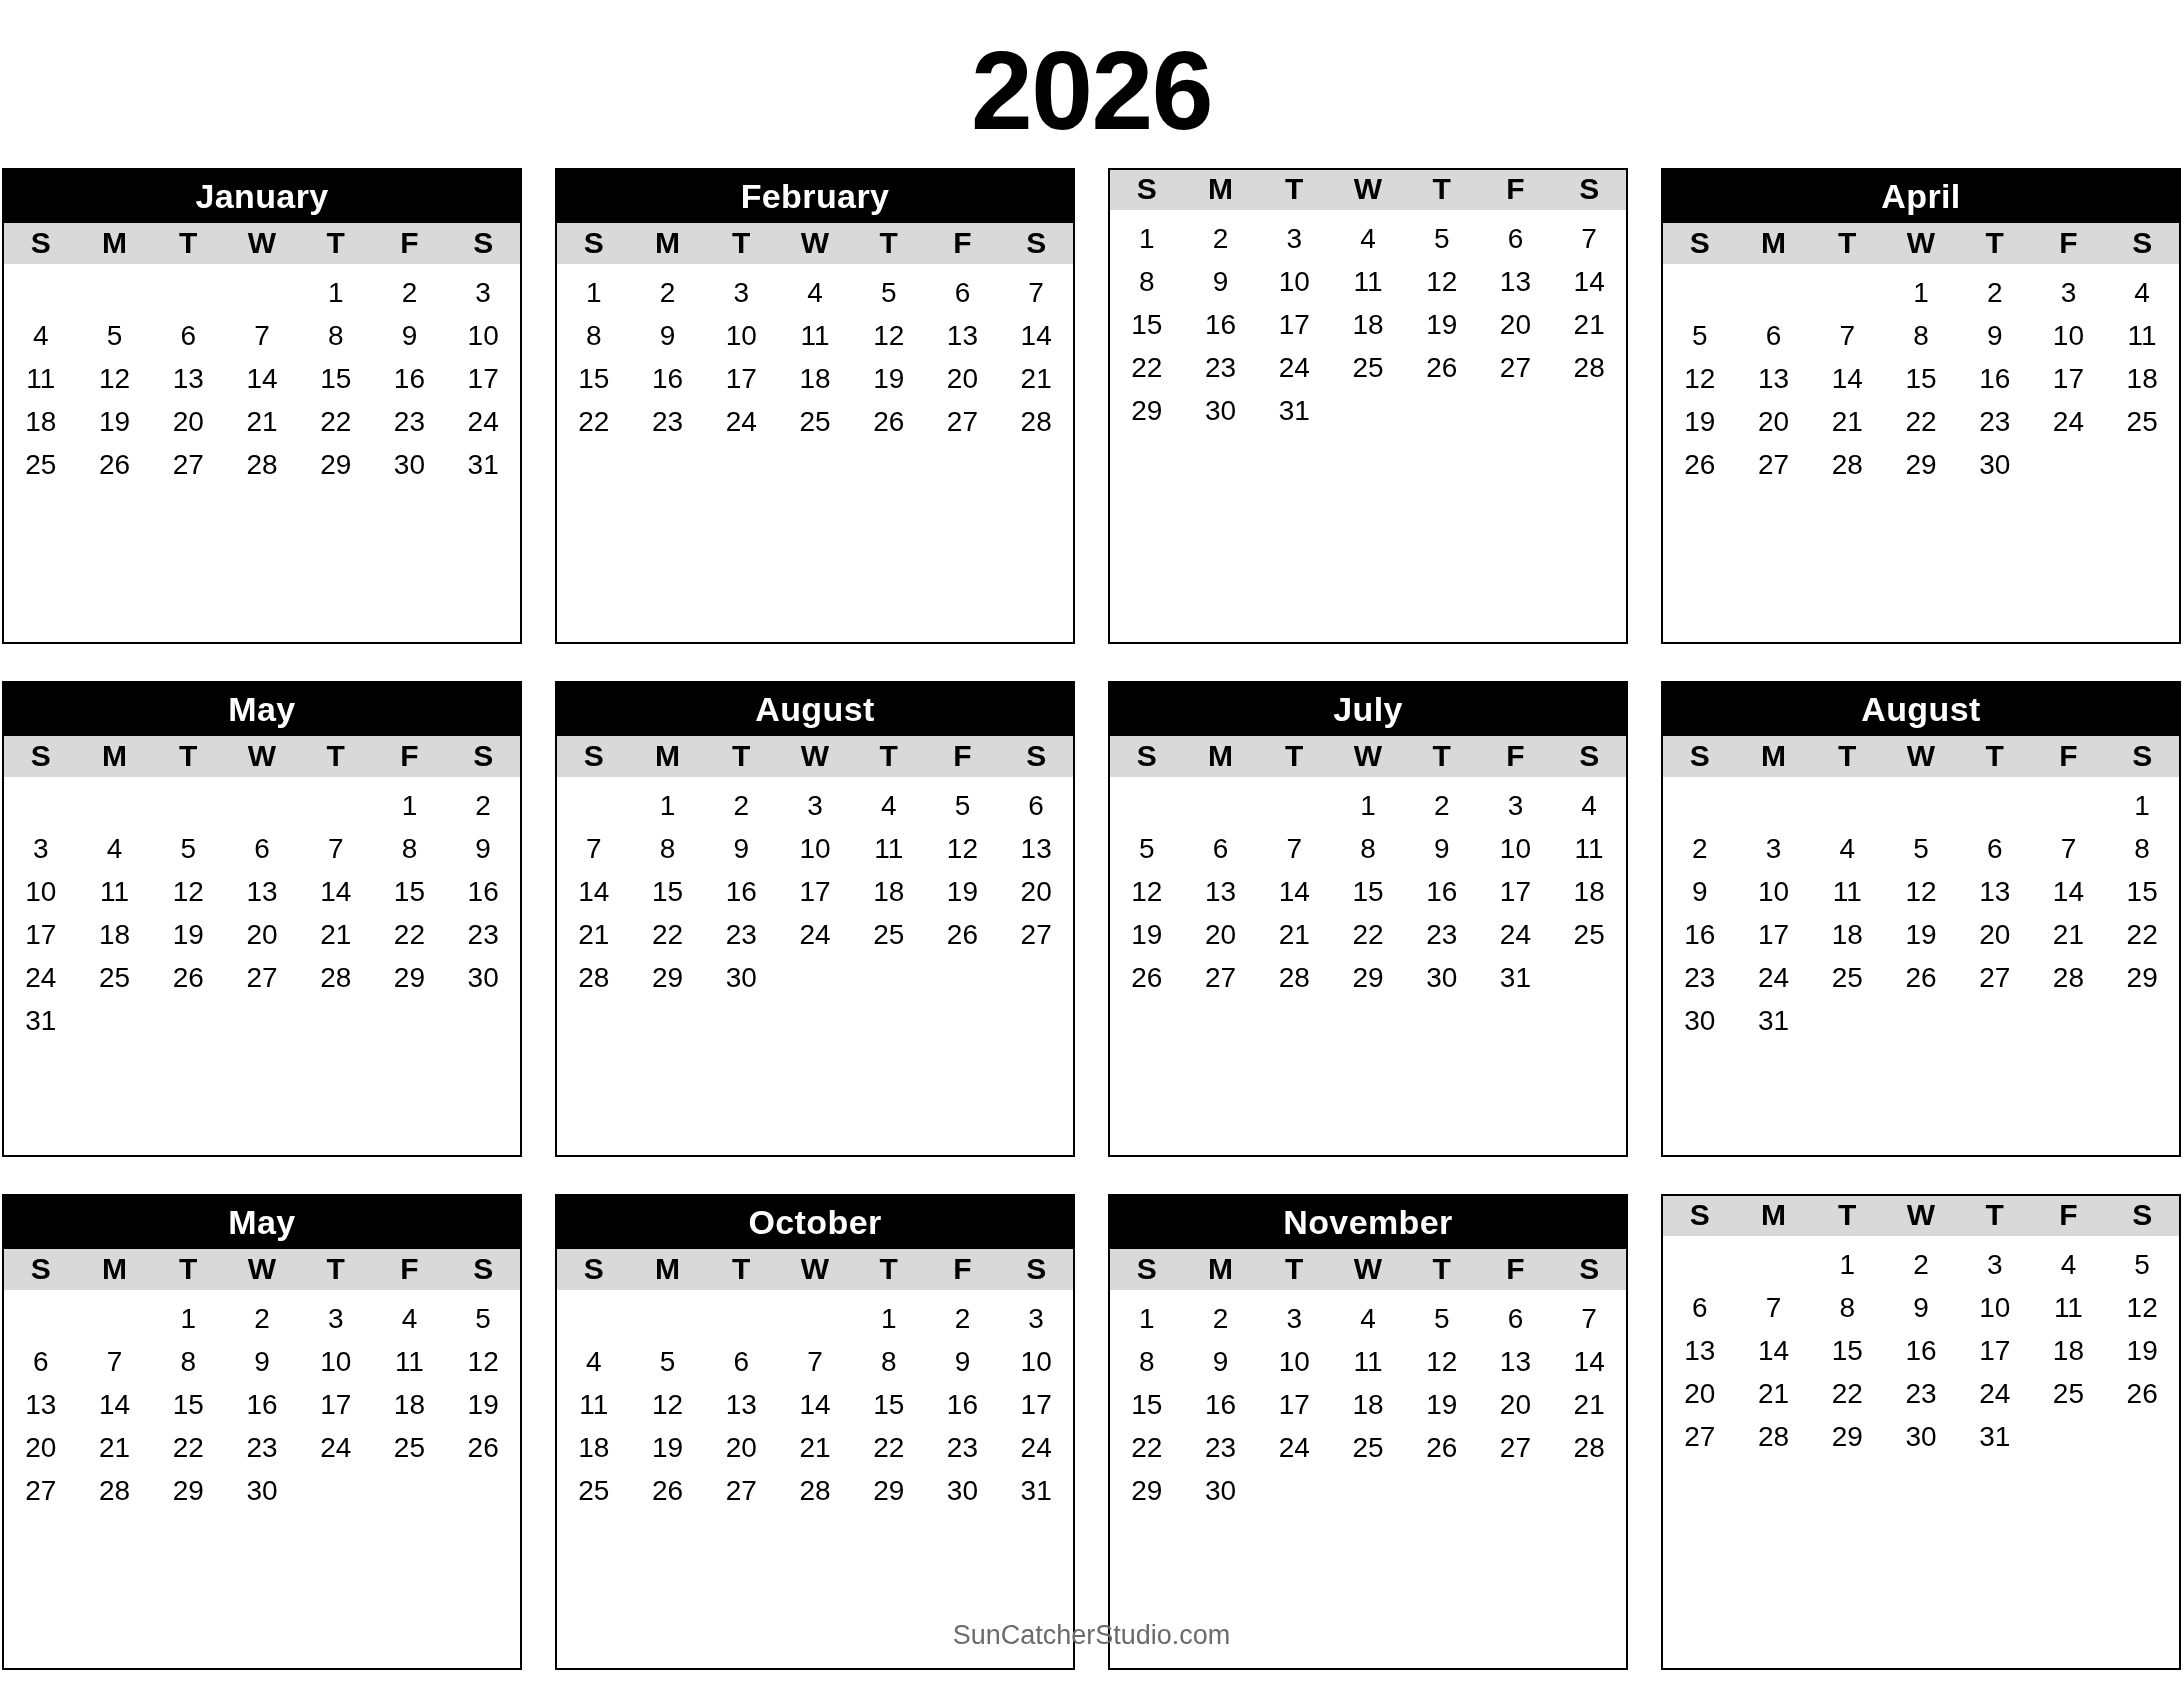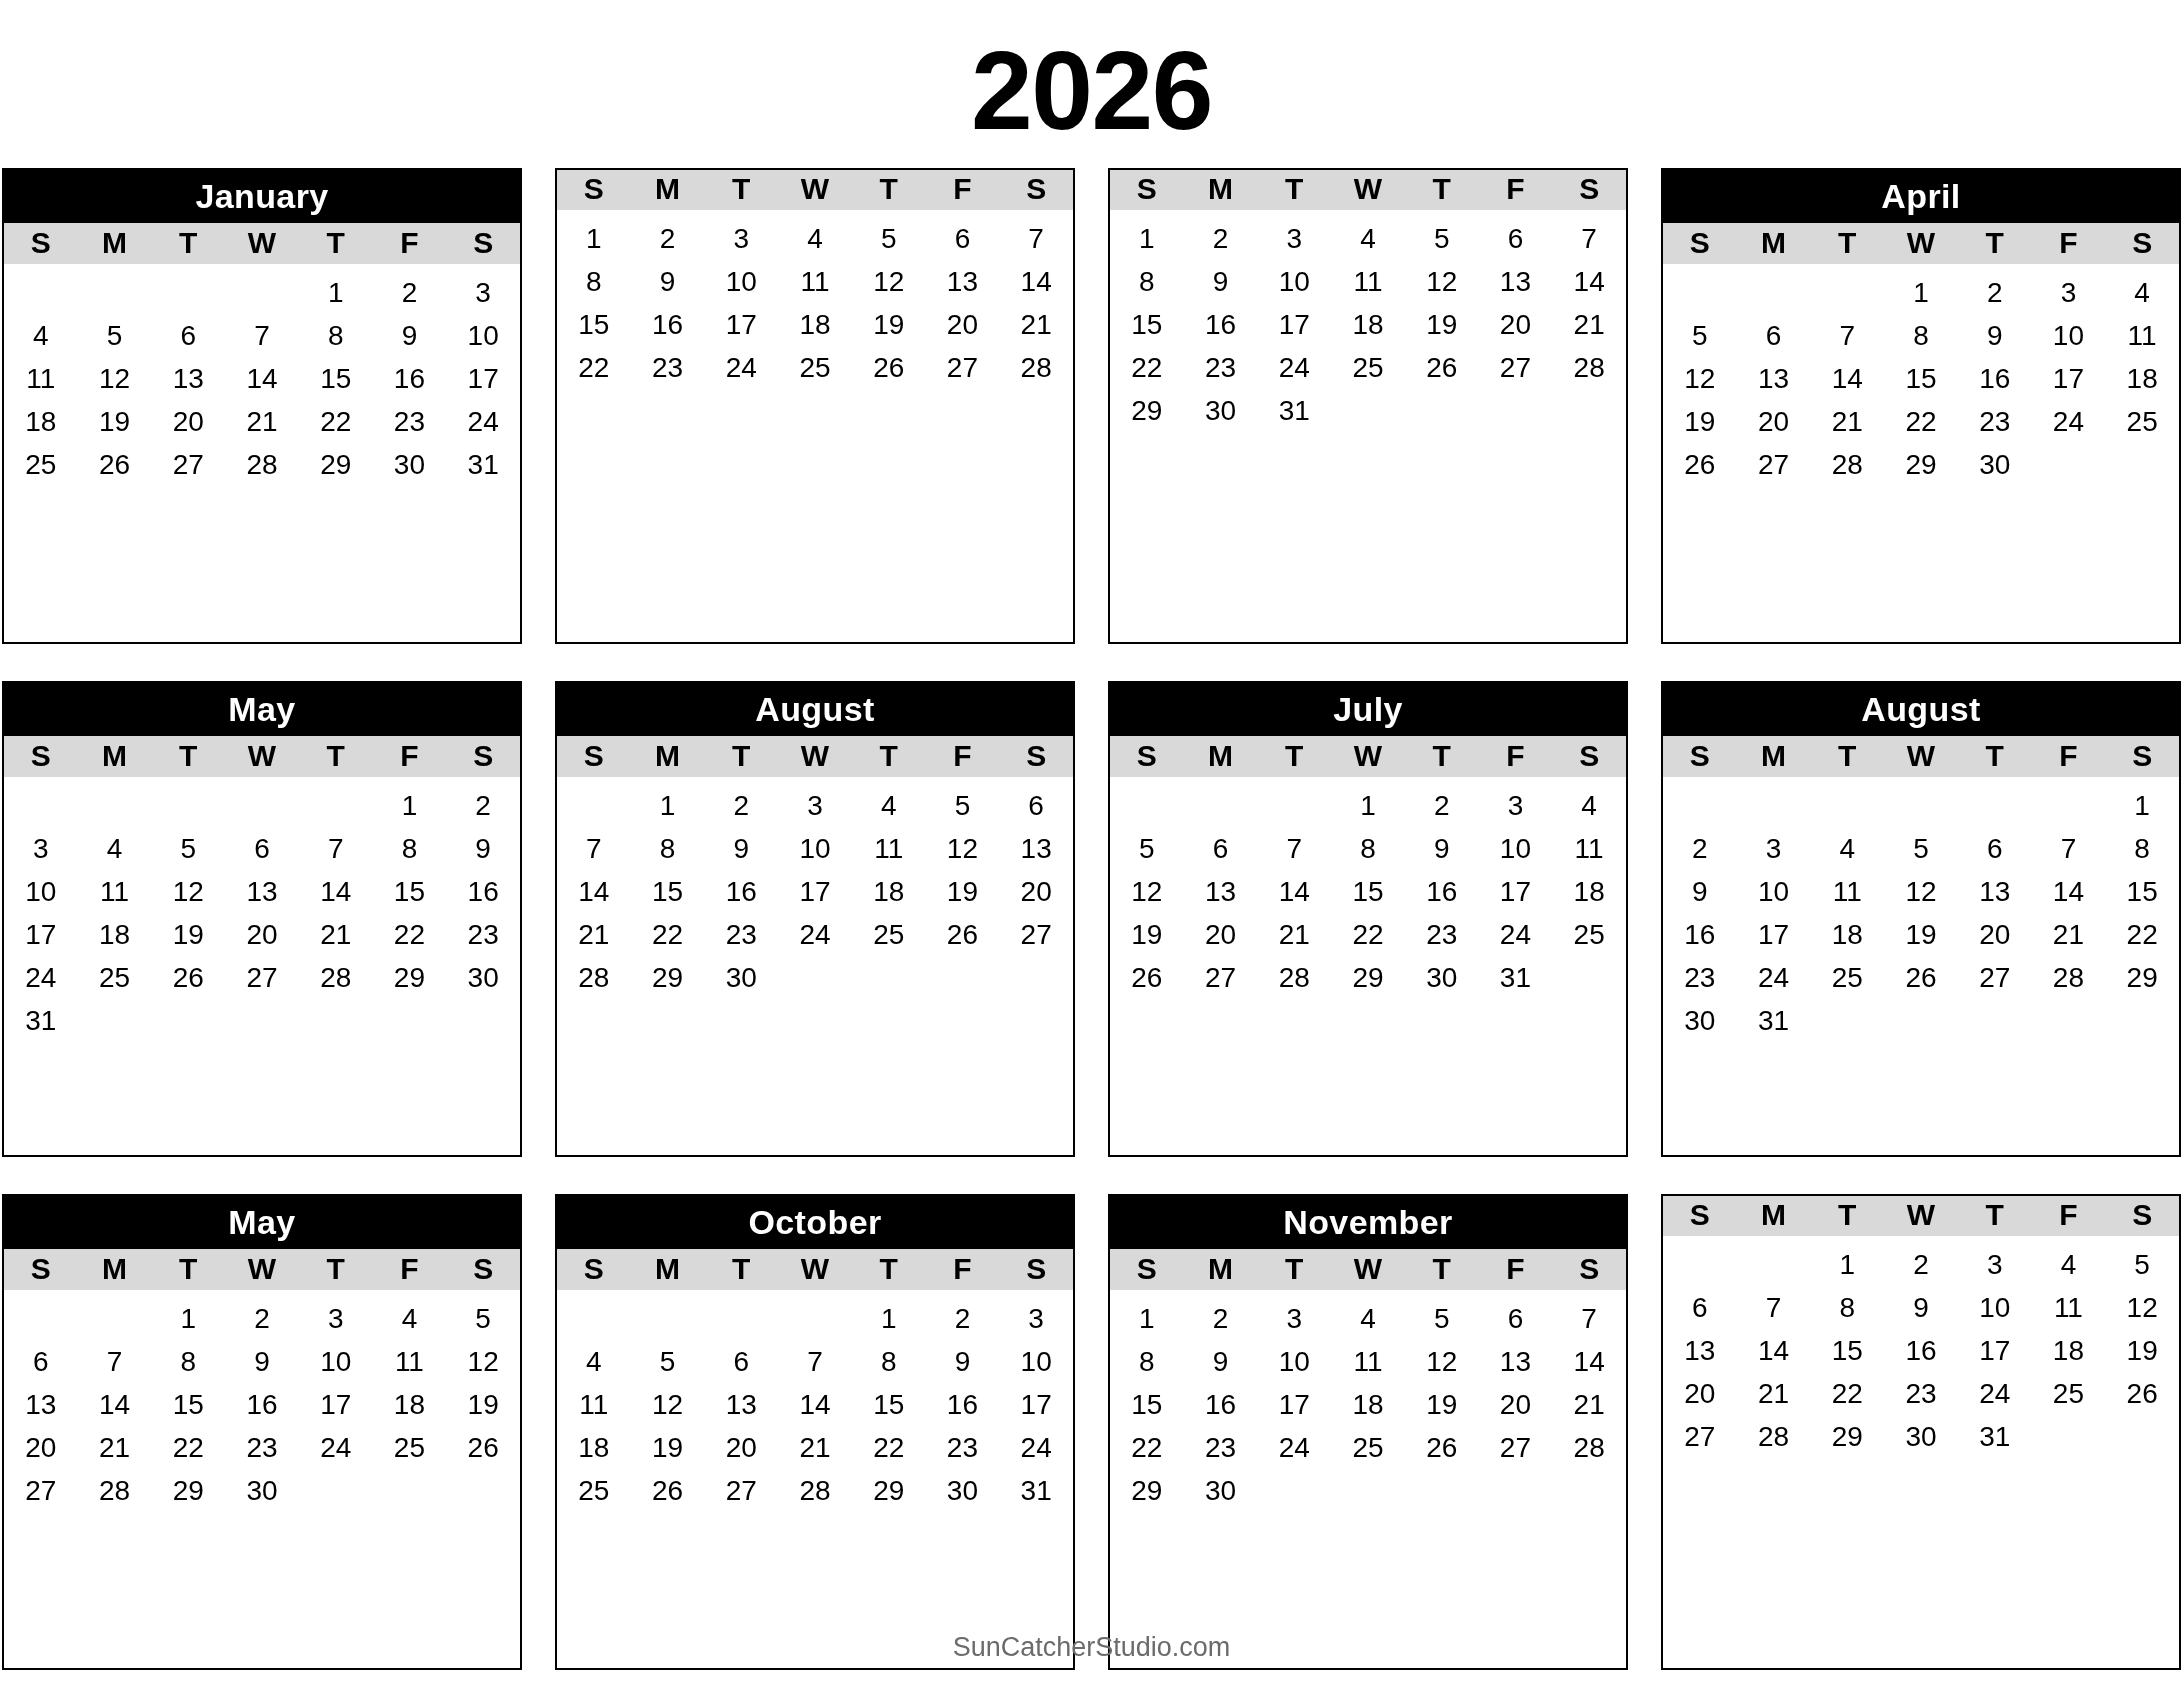--- a/index.html
+++ b/index.html
@@ -86,21 +86,21 @@
     line-height: 43px;
     color: #000000;
   }
   .day.empty {
     color: transparent;
   }
   .footer {
     position: absolute;
     left: 0;
     right: 0;
-    bottom: 24px;
+    bottom: 36px;
     text-align: center;
     font-size: 27px;
     color: #6b6b6b;
     font-family: "Liberation Sans", sans-serif;
   }
 </style>
 </head>
 <body>
 
 <div class="page">
@@ -151,20 +151,21 @@
           <div class="day">25</div>
           <div class="day">26</div>
           <div class="day">27</div>
           <div class="day">28</div>
           <div class="day">29</div>
           <div class="day">30</div>
           <div class="day">31</div>
         </div>
       </div>
       <div class="month">
+        <div class="month-header">February</div>
         <div class="dow-row">
           <div class="dow">S</div>
           <div class="dow">M</div>
           <div class="dow">T</div>
           <div class="dow">W</div>
           <div class="dow">T</div>
           <div class="dow">F</div>
           <div class="dow">S</div>
         </div>
         <div class="days-grid">

